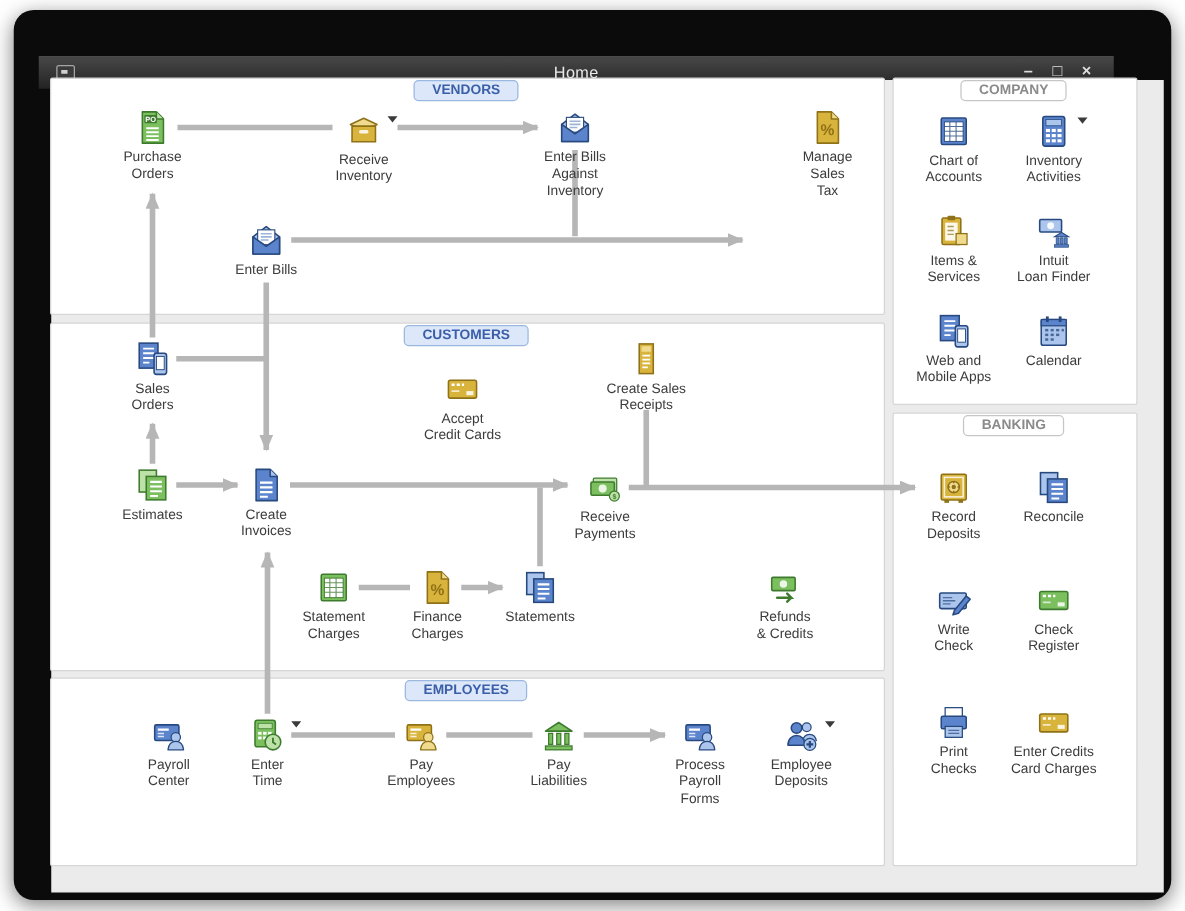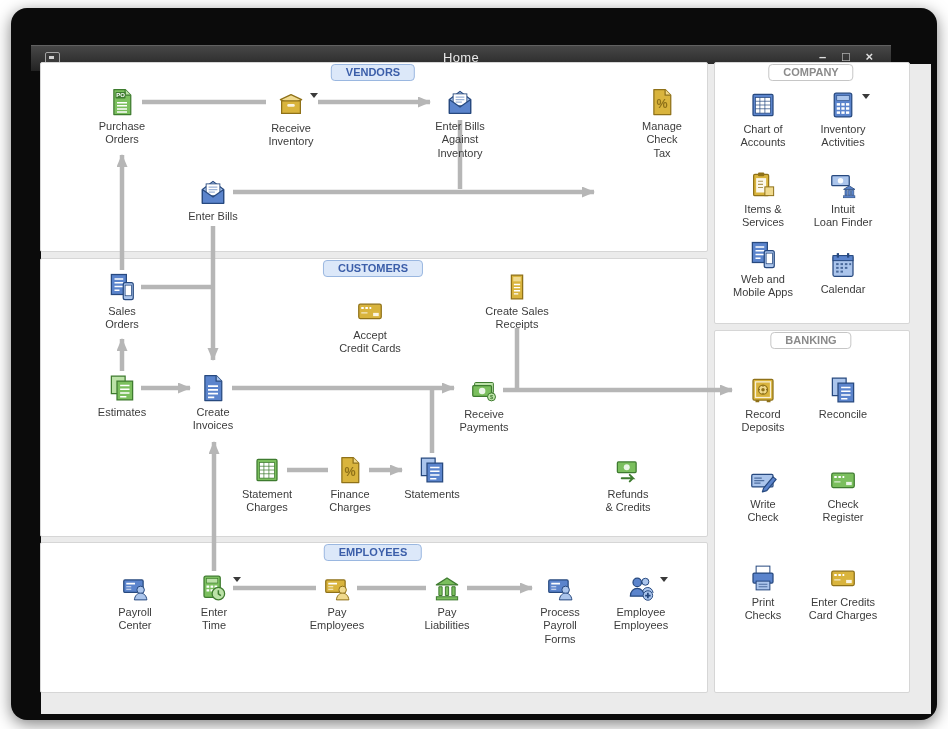--- a/index.html
+++ b/index.html
@@ -297,21 +297,21 @@
       </svg>
     <div class="nlabel">Enter Bills
 Against
 Inventory</div>
   </div>
   <div class="node" style="left:617px;top:87px">
     <svg class="ic y" width="30" height="30" viewBox="0 0 24 24">
         <use href="#s-pct"></use>
       </svg>
     <div class="nlabel">Manage
-Check
+Sales
 Tax</div>
   </div>
   <div class="node" style="left:168px;top:177px">
     <svg class="ic b" width="30" height="30" viewBox="0 0 24 24">
         <use href="#s-env"></use>
       </svg>
     <div class="nlabel">Enter Bills</div>
   </div>
 
   <div class="node" style="left:77px;top:272px">
@@ -419,21 +419,21 @@
     <div class="nlabel">Process
 Payroll
 Forms</div>
   </div>
   <div class="node" style="left:596px;top:573px">
     <svg class="ic b" width="30" height="30" viewBox="0 0 24 24">
         <use href="#s-people"></use>
       </svg>
     <span class="caret"></span>
     <div class="nlabel">Employee
-Employees</div>
+Deposits</div>
   </div>
 
   <div class="node" style="left:718px;top:90px">
     <svg class="ic b" width="30" height="30" viewBox="0 0 24 24">
         <use href="#s-ledger"></use>
       </svg>
     <div class="nlabel">Chart of
 Accounts</div>
   </div>
   <div class="node" style="left:798px;top:90px">
@@ -451,21 +451,21 @@
     <div class="nlabel">Intuit
 Loan Finder</div>
   </div>
   <div class="node" style="left:718px;top:170px">
     <svg class="ic y" width="30" height="30" viewBox="0 0 24 24">
         <use href="#s-clip"></use>
       </svg>
     <div class="nlabel">Items &amp;
 Services</div>
   </div>
-  <div class="node" style="left:718px;top:240px">
+  <div class="node" style="left:718px;top:250px">
     <svg class="ic b" width="30" height="30" viewBox="0 0 24 24">
         <use href="#s-docphone"></use>
       </svg>
     <div class="nlabel">Web and
 Mobile Apps</div>
   </div>
   <div class="node" style="left:798px;top:250px">
     <svg class="ic b" width="30" height="30" viewBox="0 0 24 24">
         <use href="#s-calendar"></use>
       </svg>

